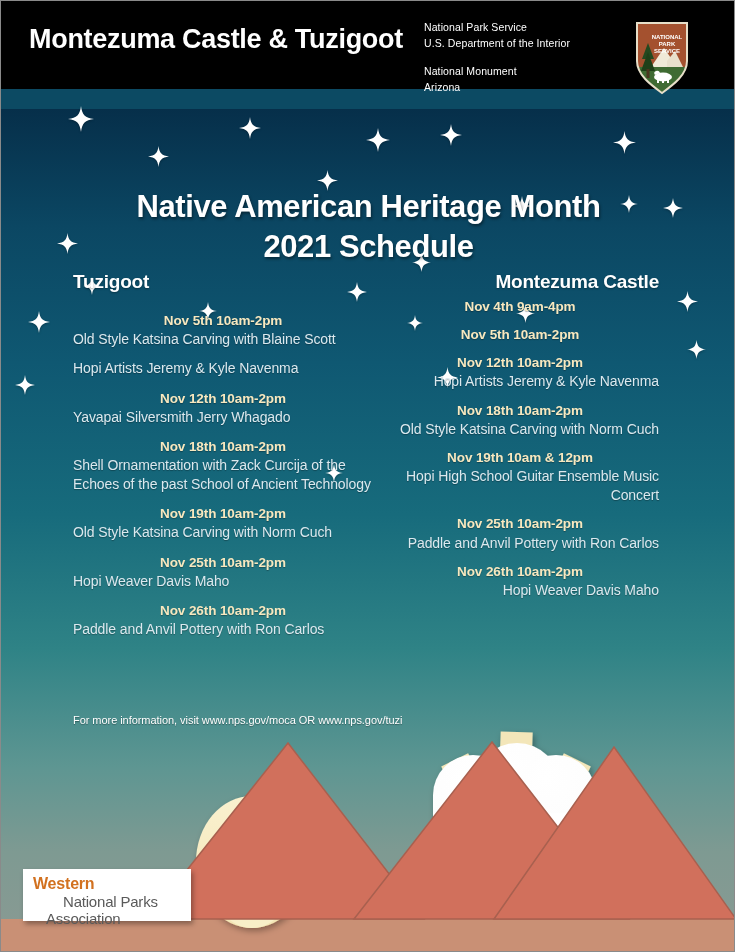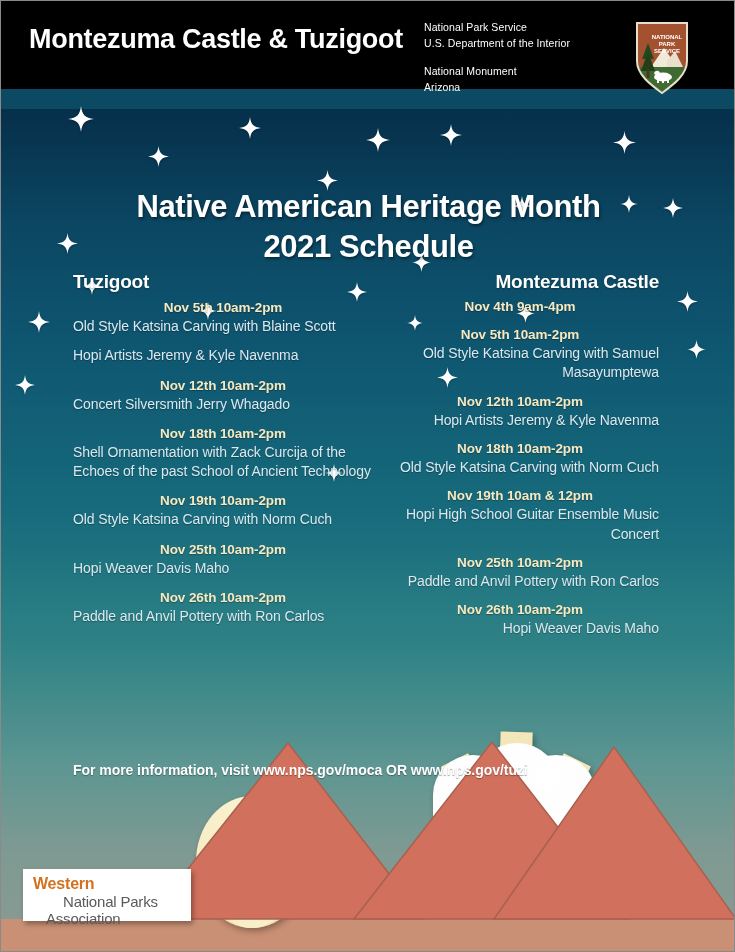--- a/index.html
+++ b/index.html
@@ -126,21 +126,21 @@
     top: 0;
   }
   .col-left  { left: 72px;  width: 300px; text-align: left; }
   .col-right { left: 380px; width: 278px; text-align: right; }
 
   .col-head {
     color: #ffffff;
     font-size: 19px;
     font-weight: bold;
     letter-spacing: -0.2px;
-    margin-bottom: 5px;
+    margin-bottom: 18px;
     text-shadow: 0 1px 2px rgba(0,0,0,0.35);
   }
   .col-right .col-head { margin-bottom: 4px; }
 
   .event { margin-bottom: 10px; }
   .col-right .event { margin-bottom: 9px; }
 
   .event-date {
     color: #f7e8bf;
     font-size: 13.5px;
@@ -157,26 +157,25 @@
     line-height: 1.37;
     letter-spacing: -0.1px;
     text-shadow: 0 1px 1px rgba(0,0,0,0.3);
   }
 
   .footer-note {
     position: absolute;
     left: 72px;
     top: 713px;
     color: #ffffff;
-    font-size: 14px;
-    font-weight: bold;
+    font-size: 11px;
+    font-weight: normal;
     letter-spacing: -0.05px;
     z-index: 12;
     text-shadow: 0 1px 1px rgba(0,0,0,0.35);
-    margin-top: 48px;
   }
 
   
   .landscape {
     position: absolute;
     left: 0; top: 0;
     width: 735px;
     height: 952px;
     z-index: 5;
     pointer-events: none;
@@ -444,21 +443,21 @@
         <div class="col-head">Tuzigoot</div>
         <div class="event">
           <div class="event-date">Nov 5th 10am-2pm</div>
           <div class="event-desc">Old Style Katsina Carving with Blaine Scott</div>
         </div>
         <div class="event">
           <div class="event-desc">Hopi Artists Jeremy &amp; Kyle Navenma</div>
         </div>
         <div class="event">
           <div class="event-date">Nov 12th 10am-2pm</div>
-          <div class="event-desc">Concert Silversmith Jerry Whagado</div>
+          <div class="event-desc">Yavapai Silversmith Jerry Whagado</div>
         </div>
         <div class="event">
           <div class="event-date">Nov 18th 10am-2pm</div>
           <div class="event-desc">Shell Ornamentation with Zack Curcija of the Echoes of the past School of Ancient Technology</div>
         </div>
         <div class="event">
           <div class="event-date">Nov 19th 10am-2pm</div>
           <div class="event-desc">Old Style Katsina Carving with Norm Cuch</div>
         </div>
         <div class="event">
@@ -470,21 +469,20 @@
           <div class="event-desc">Paddle and Anvil Pottery with Ron Carlos</div>
         </div>
       </div>
     <div class="col col-right" id="col-1">
         <div class="col-head">Montezuma Castle</div>
         <div class="event">
           <div class="event-date">Nov 4th 9am-4pm</div>
         </div>
         <div class="event">
           <div class="event-date">Nov 5th 10am-2pm</div>
-          <div class="event-desc">Old Style Katsina Carving with Samuel Masayumptewa</div>
         </div>
         <div class="event">
           <div class="event-date">Nov 12th 10am-2pm</div>
           <div class="event-desc">Hopi Artists Jeremy &amp; Kyle Navenma</div>
         </div>
         <div class="event">
           <div class="event-date">Nov 18th 10am-2pm</div>
           <div class="event-desc">Old Style Katsina Carving with Norm Cuch</div>
         </div>
         <div class="event">

